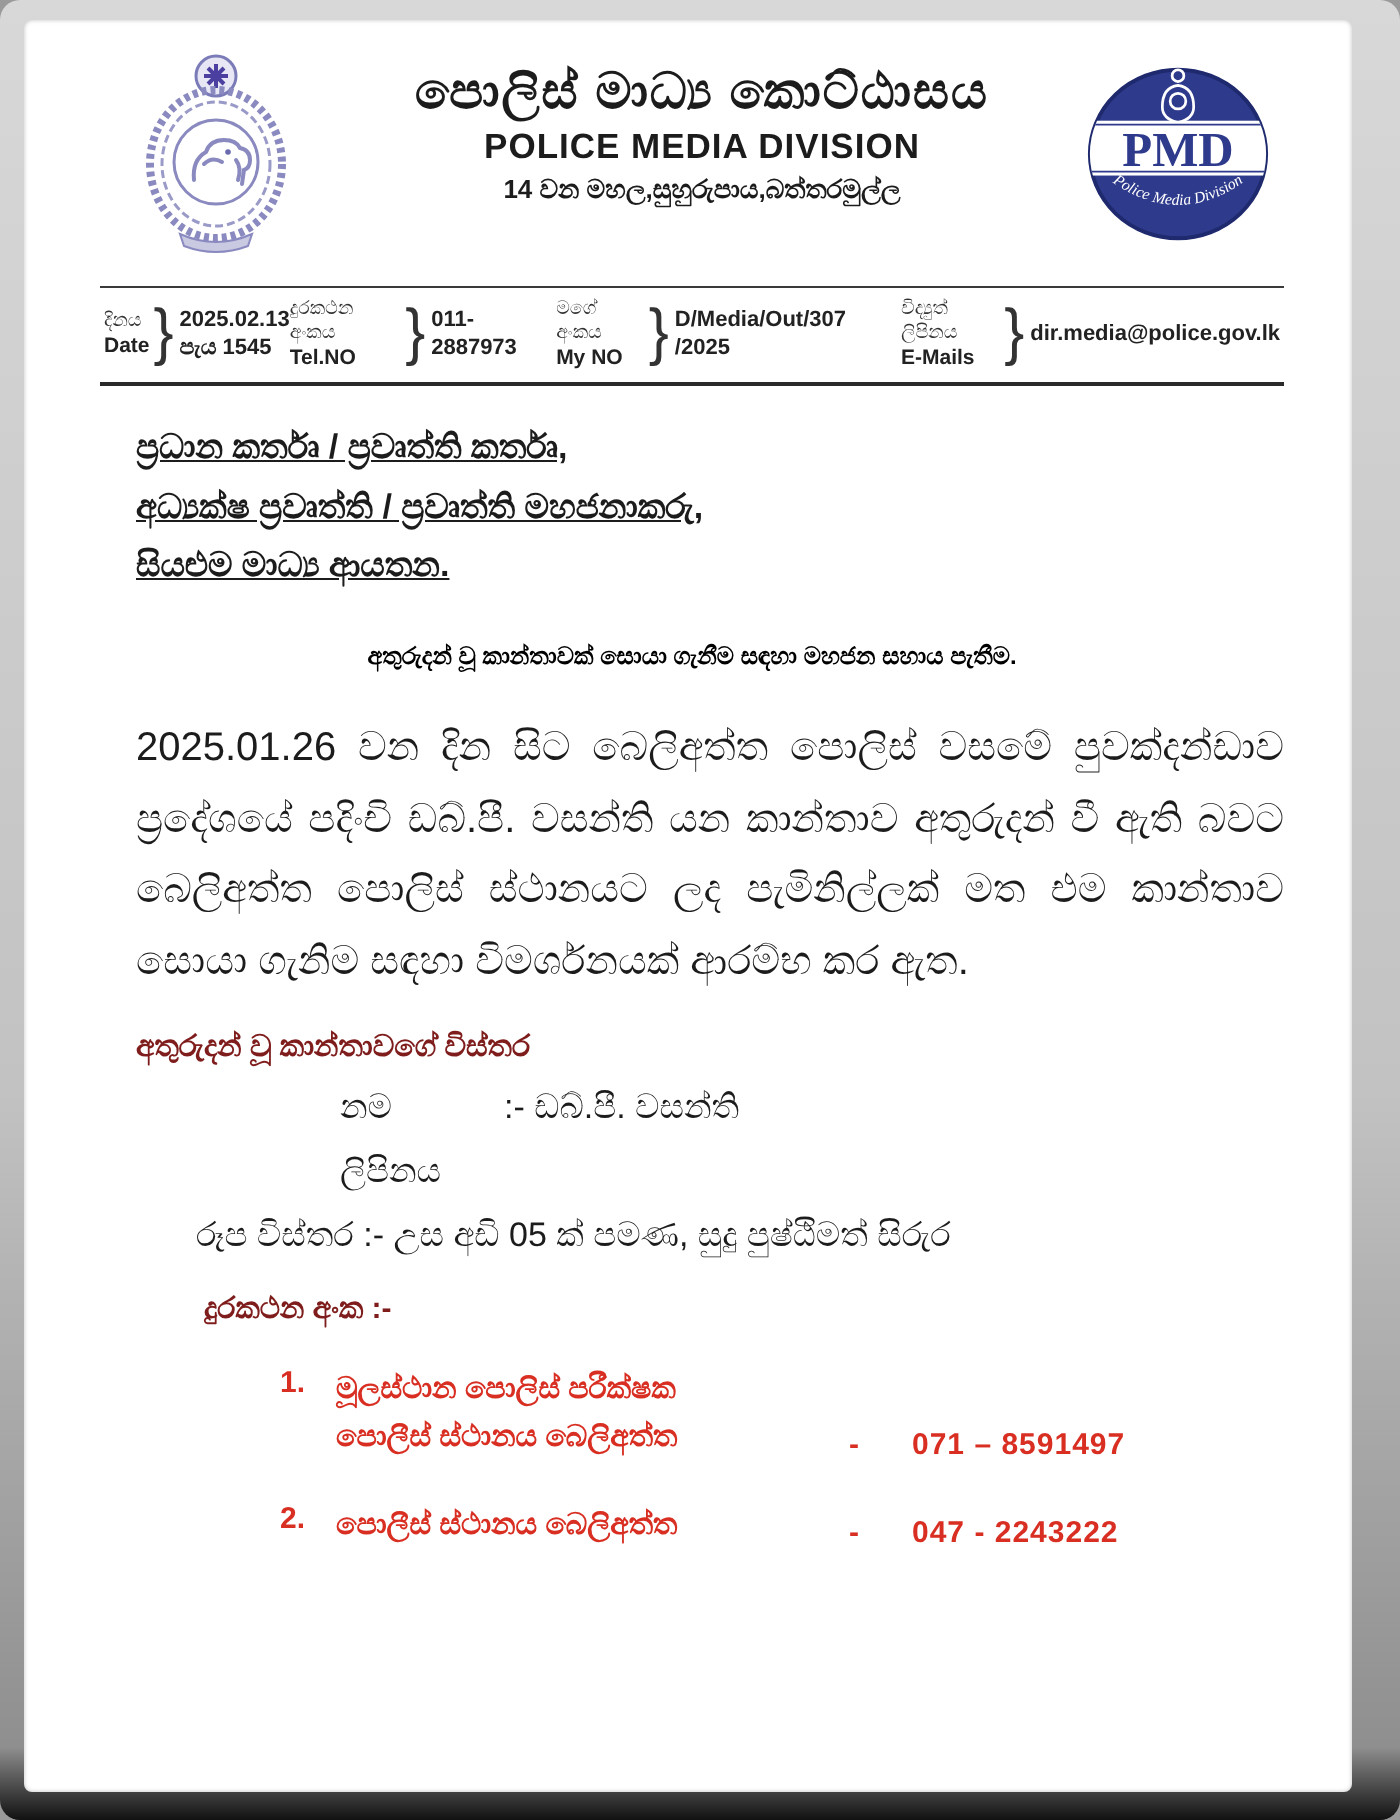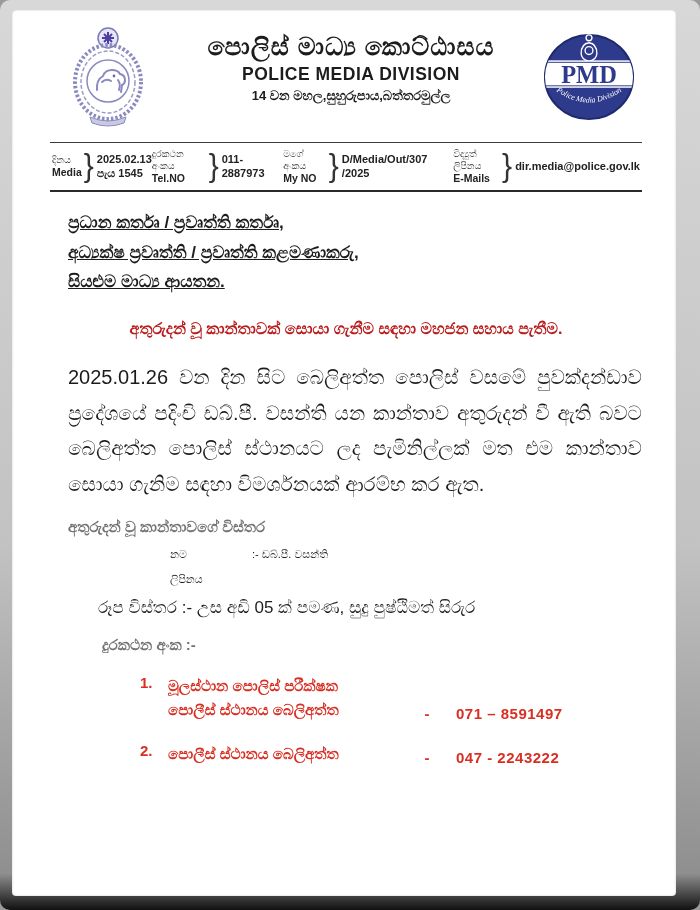--- a/index.html
+++ b/index.html
@@ -45,26 +45,26 @@
   .info-labels { text-align: left; }
   .lab-si { font-size: 9.5px; color: #333; line-height: 1.25; }
   .lab-en { font-size: 10.5px; font-weight: bold; color: #222; line-height: 1.2; }
   .bracket { font-size: 30px; font-weight: 300; color: #333; margin: 0 3px 0 2px; transform: scaleY(1.05); }
   .info-value { font-size: 11px; font-weight: bold; color: #222; line-height: 1.3; }
 
   
   .recipients { margin: 16px 0 0 18px; font-size: 17px; font-weight: bold; line-height: 1.72; text-decoration: underline; }
   .subject {
     margin-top: 24px; text-align: center;
-    color: #b91c1c; font-weight: bold; font-size: 16px;
+    color: #000000; font-weight: bold; font-size: 12px;
   }
   .para { margin: 22px 0 0 18px; font-size: 20px; line-height: 1.78; text-align: justify; font-weight: 500; }
-  .red-heading { margin: 16px 0 0 18px; color: #737373; font-weight: bold; font-size: 15px; }
+  .red-heading { margin: 16px 0 0 18px; color: #7f1d1d; font-weight: bold; font-size: 15px; }
   .details { margin: 10px 0 0 120px; }
-  .detail-row { display: flex; font-size: 11px; font-weight: 500; margin-top: 12px; }
+  .detail-row { display: flex; font-size: 17px; font-weight: 500; margin-top: 12px; }
   .detail-label { width: 82px; flex: none; }
   .appearance { margin: 12px 0 0 48px; font-size: 17px; font-weight: 500; }
   .phones { margin: 18px 0 0 52px; color: #d92f23; font-weight: bold; font-size: 15px; }
   .phone-row { display: flex; align-items: flex-end; margin-top: 20px; }
   .phone-index { width: 28px; flex: none; align-self: flex-start; }
   .phone-name { width: 230px; flex: none; line-height: 1.6; }
   .phone-dash { width: 58px; flex: none; text-align: center; }
   .phone-number { letter-spacing: .5px; }
 </style>
 </head>
@@ -139,21 +139,21 @@
       </div>
     </header>
 
     <div class="rule-thin"></div>
 
     <div class="info-bar">
 
       <div class="info-group">
         <div class="info-labels">
           <div class="lab-si">දිනය</div>
-          <div class="lab-en">Media</div>
+          <div class="lab-en">Date</div>
         </div>
         <div class="bracket">}</div>
         <div class="info-value">
           <div>2025.02.13</div>
           <div>පැය  1545</div>
         </div>
       </div>
 
       <div class="info-group">
         <div class="info-labels">
@@ -180,21 +180,21 @@
         </div>
         <div class="bracket">}</div>
         <div class="info-value">dir.media@police.gov.lk</div>
       </div>
     </div>
 
     <div class="rule-thick"></div>
 
     <div class="recipients">
       <div>ප්‍රධාන කර්තෘ / ප්‍රවෘත්ති කර්තෘ,</div>
-      <div>අධ්‍යක්ෂ ප්‍රවෘත්ති / ප්‍රවෘත්ති කළමණාකරු,</div>
+      <div>අධ්‍යක්ෂ ප්‍රවෘත්ති / ප්‍රවෘත්ති මහජනාකරු,</div>
       <div>සියළුම මාධ්‍ය ආයතන.</div>
     </div>
 
     <div class="subject">අතුරුදන් වූ කාන්තාවක් සොයා ගැනීම සඳහා මහජන සහාය පැතීම.</div>
 
     <p class="para">2025.01.26  වන දින සිට බෙලිඅත්ත පොලිස් වසමේ පුවක්දන්ඩාව ප්‍රදේශයේ පදිංචි ඩබ්.පී. වසන්ති යන කාන්තාව අතුරුදන් වී ඇති බවට බෙලිඅත්ත පොලිස් ස්ථානයට ලද පැමිනිල්ලක් මත එම කාන්තාව සොයා ගැනිම සඳහා  විමර්ශනයක් ආරම්භ කර ඇත.</p>
 
     <div class="red-heading">අතුරුදන් වූ  කාන්තාවගේ  විස්තර</div>
 
     <div class="details">

